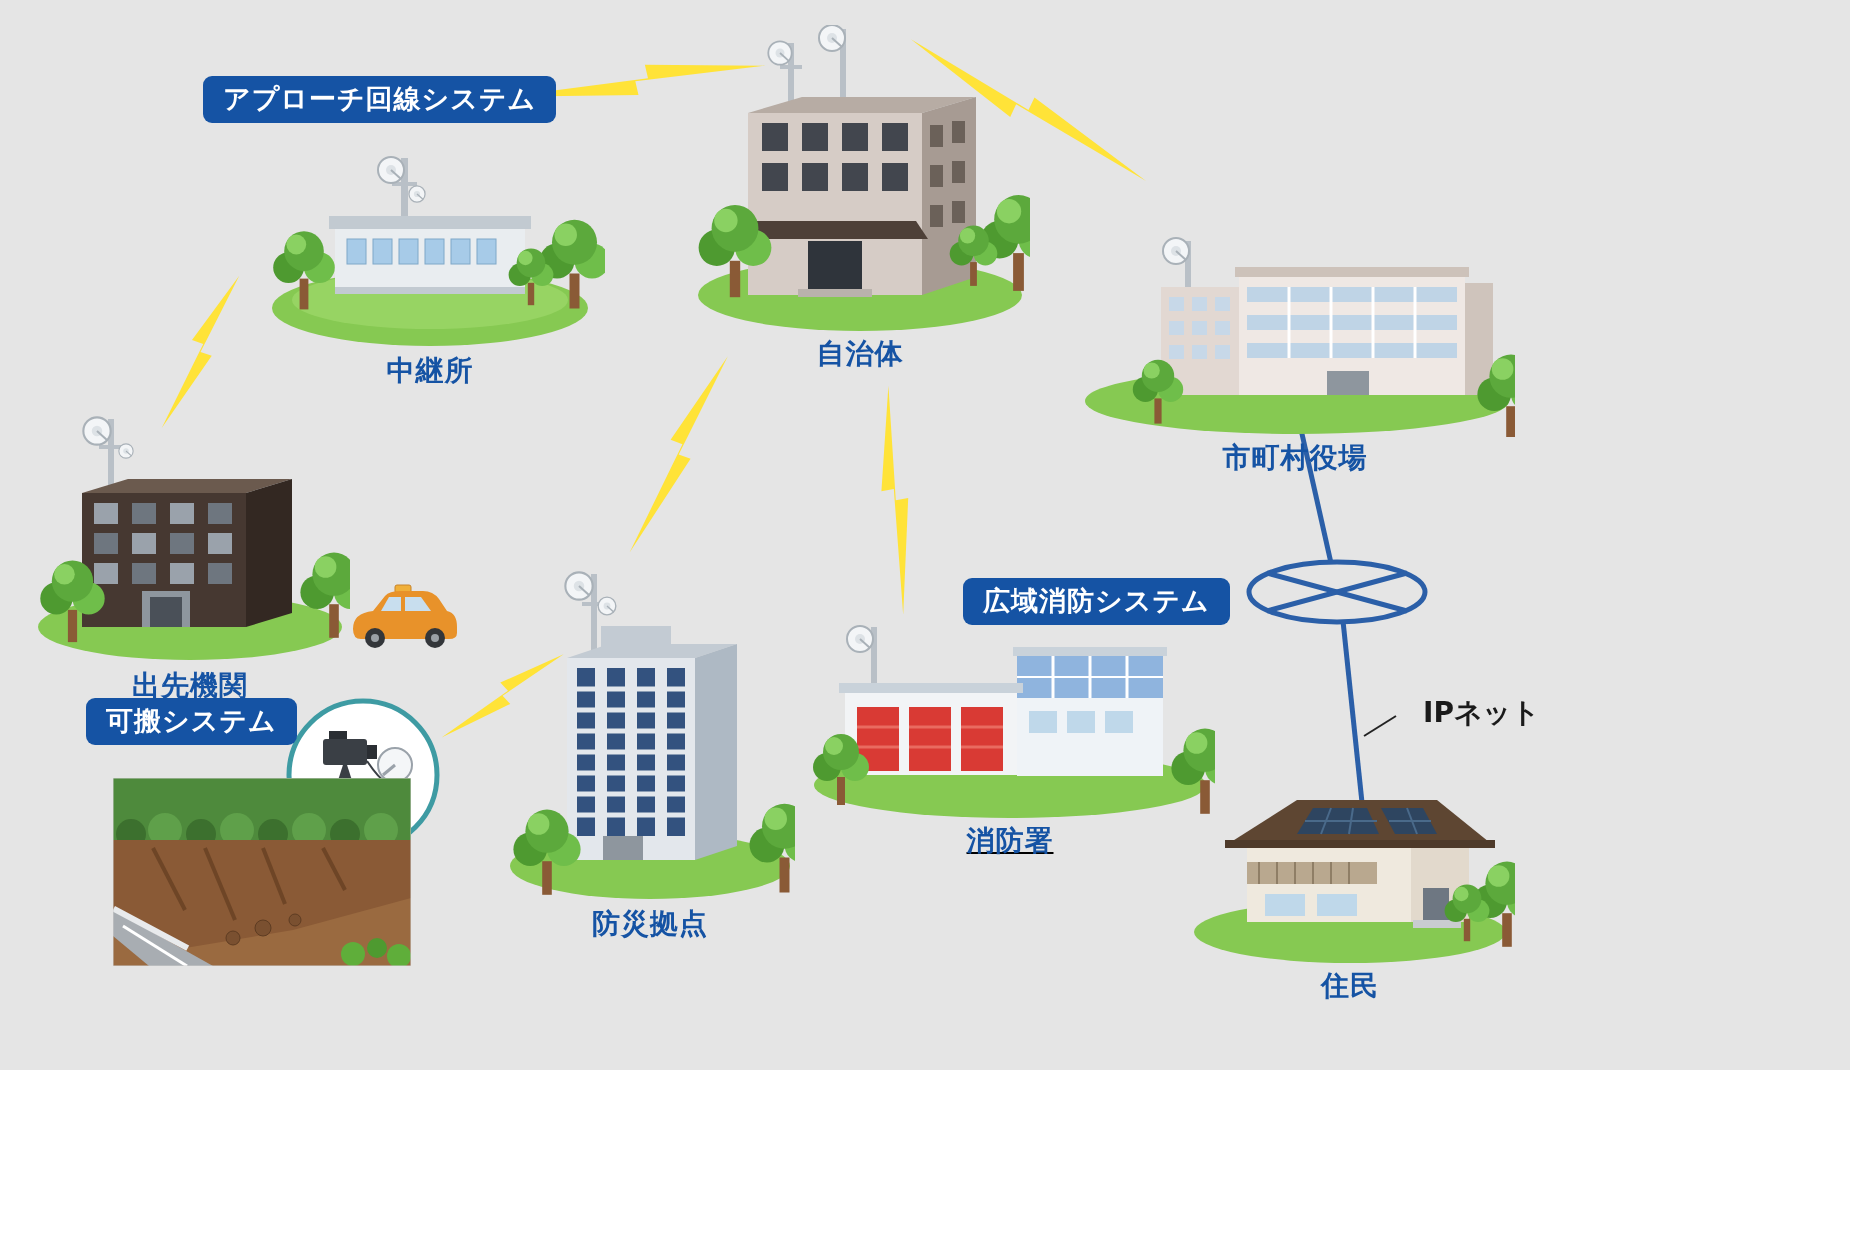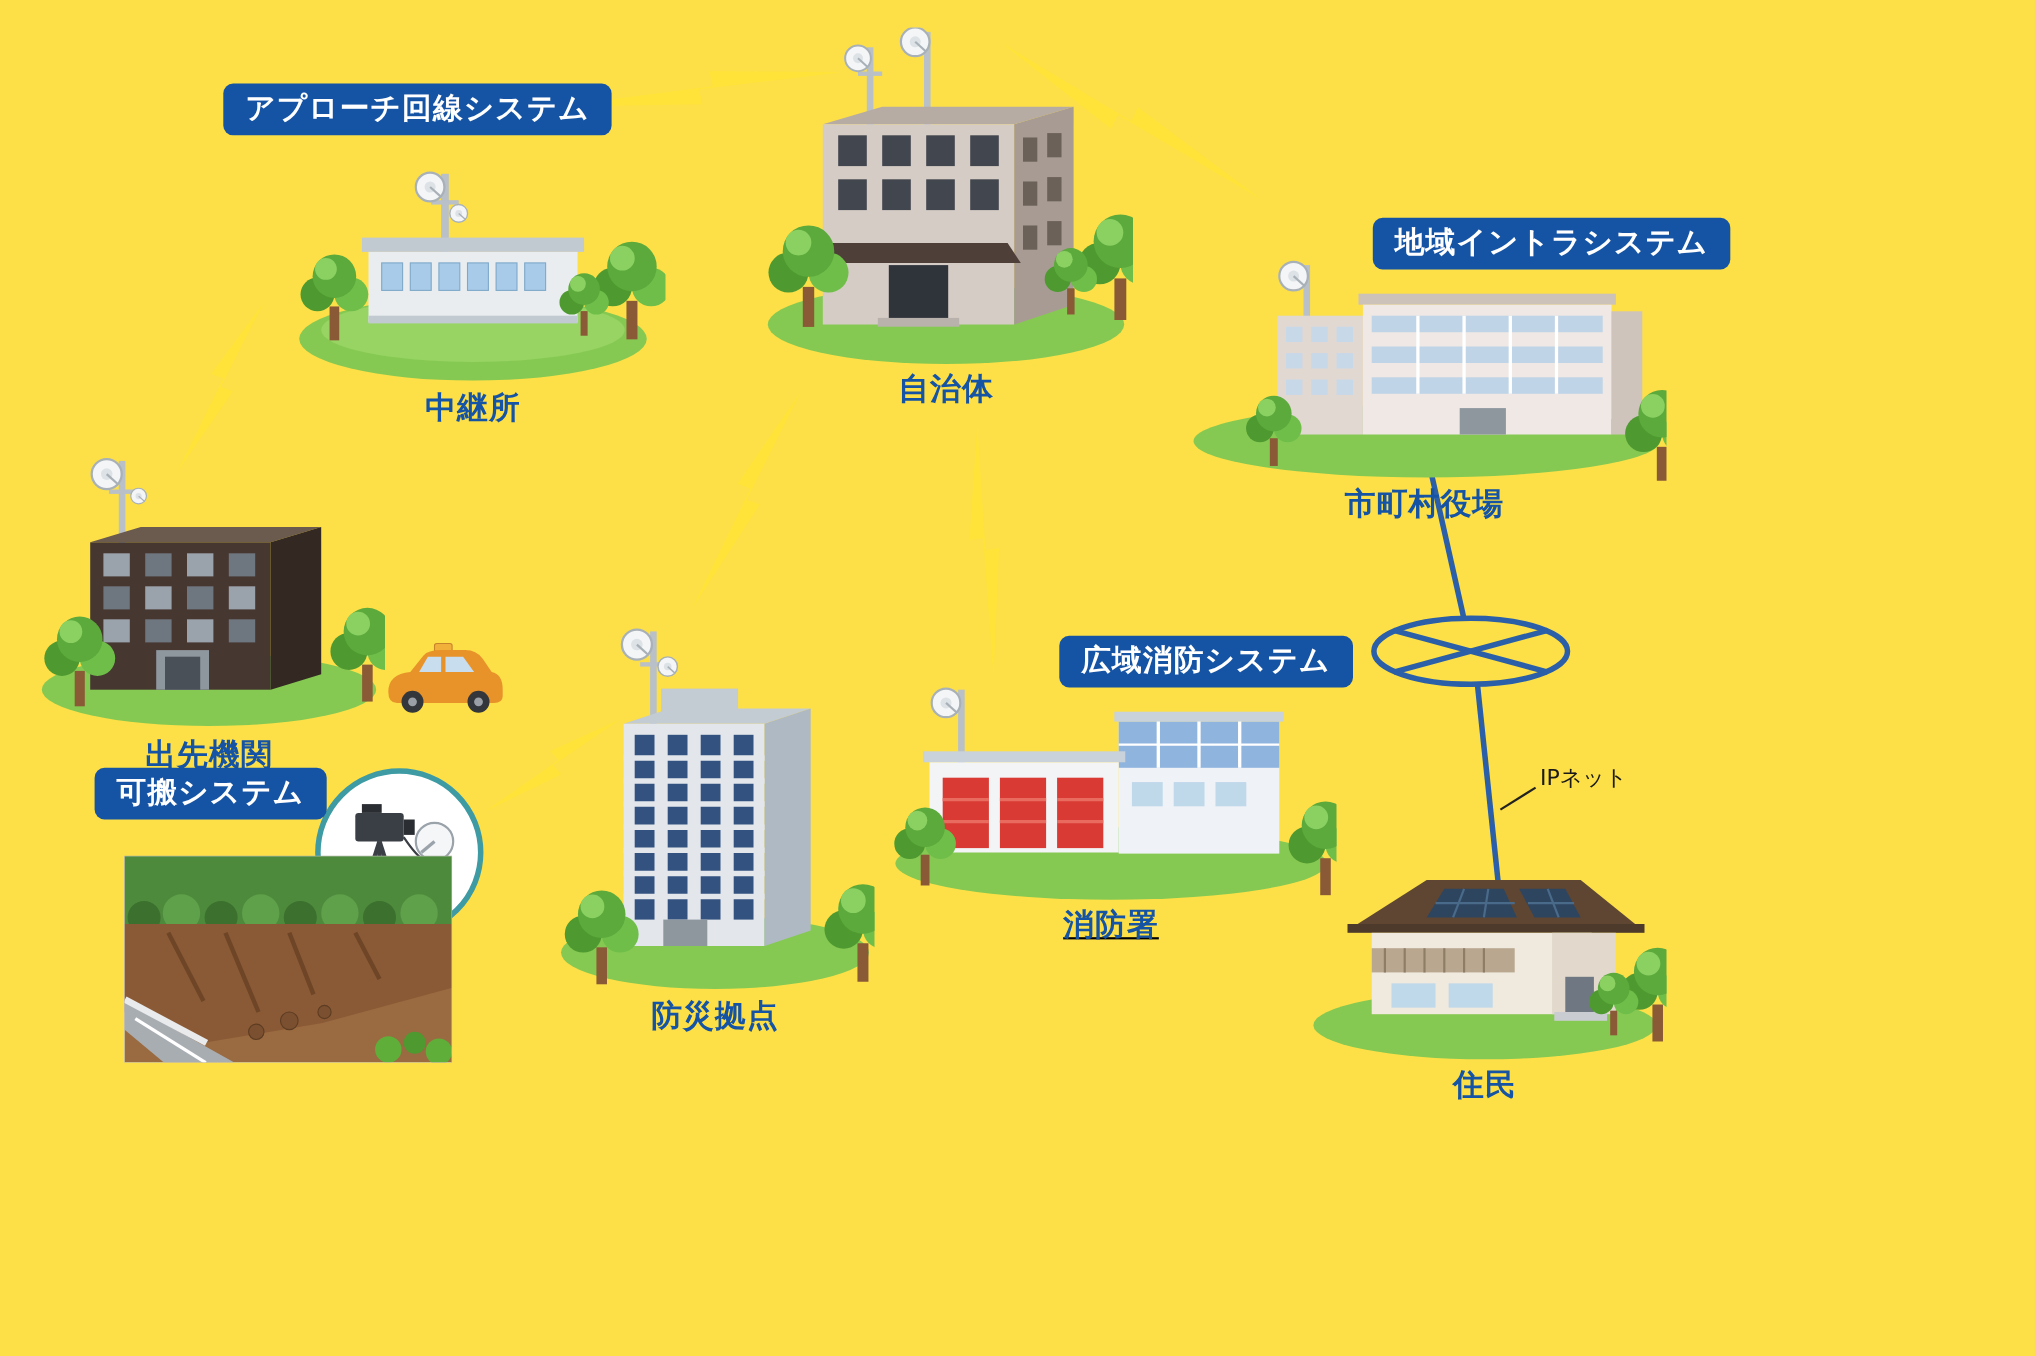--- a/index.html
+++ b/index.html
@@ -1,33 +1,33 @@
 <!DOCTYPE html>
 <html><head>
 <meta charset="utf-8">
 <style>
   html,body{margin:0;padding:0;background:#ffffff;}
   #stage{
-    position:relative;width:1850px;height:1233px;overflow:hidden;background:#fde047;
+    position:relative;width:1850px;height:1070px;overflow:hidden;background:#e5e5e5;
     font-family:"DejaVu Sans","Liberation Sans",sans-serif;
   }
   #wires{position:absolute;left:0;top:0;z-index:1;}
   .node{position:absolute;z-index:2;display:flex;flex-direction:column;align-items:center;}
   .node svg{display:block;}
   .node-label{
     margin-top:2px;color:#1553A4;font-weight:bold;font-size:28px;letter-spacing:1px;
     text-align:center;white-space:nowrap;
   }
   .badge{
     position:absolute;z-index:3;background:#1553A4;color:#ffffff;font-weight:bold;
     font-size:27px;line-height:1;padding:9px 20px 11px;border-radius:9px;white-space:nowrap;
     letter-spacing:1px;
   }
   .plain-caption{
-    position:absolute;z-index:3;color:#1A1A1A;font-size:20px;font-weight:normal;white-space:nowrap;
+    position:absolute;z-index:3;color:#1A1A1A;font-size:28px;font-weight:bold;white-space:nowrap;margin-left:23px;
   }
   .photo-caption{
     position:absolute;z-index:3;color:#1553A4;font-size:27px;font-weight:bold;white-space:nowrap;letter-spacing:1px;
   }
 </style>
 </head>
 <body>
 
 <div id="stage">
 
@@ -59,21 +59,20 @@
     <line x1="1343" y1="621" x2="1363" y2="812" stroke="#2B5FA8" stroke-width="5"></line>
     <g>
       <ellipse cx="1337" cy="592" rx="88" ry="30" fill="none" stroke="#2B5FA8" stroke-width="5"></ellipse>
       <line x1="1267" y1="573" x2="1407" y2="611" stroke="#2B5FA8" stroke-width="5"></line>
       <line x1="1407" y1="573" x2="1267" y2="611" stroke="#2B5FA8" stroke-width="5"></line>
     </g>
     <line x1="1396" y1="716" x2="1364" y2="736" stroke="#222222" stroke-width="2"></line>
   </svg>
 
   <div class="badge" style="left:203px;top:76px;">アプローチ回線システム</div>
-  <div class="badge" style="left:1248px;top:198px;">地域イントラシステム</div>
   <div class="badge" style="left:963px;top:578px;">広域消防システム</div>
   <div class="badge" style="left:86px;top:698px;">可搬システム</div>
 
   <div class="plain-caption" style="left:1400px;top:694px;">IPネット</div>
 
   <div class="node" style="left:255px;top:150px;width:350px;">
     <svg width="350" height="200" viewBox="0 0 350 200">
       <ellipse cx="175" cy="158" rx="158" ry="38" fill="#86C952"></ellipse>
       <ellipse cx="175" cy="150" rx="138" ry="29" fill="#97D463"></ellipse>
       <g>

